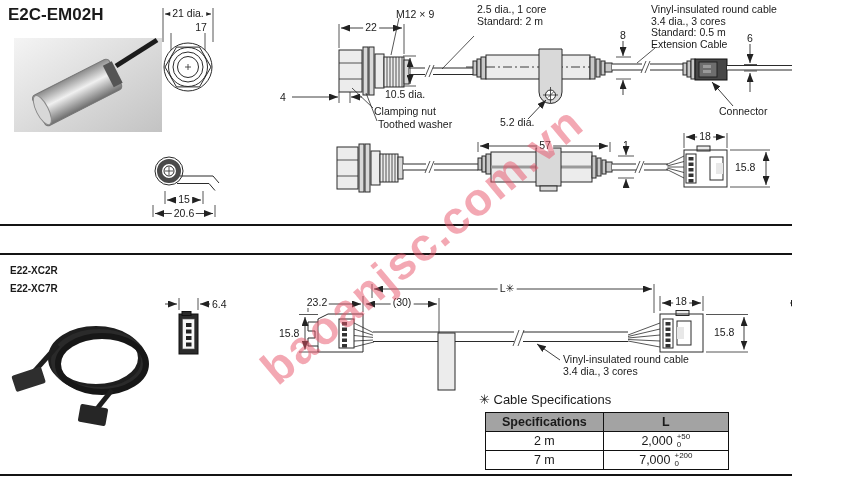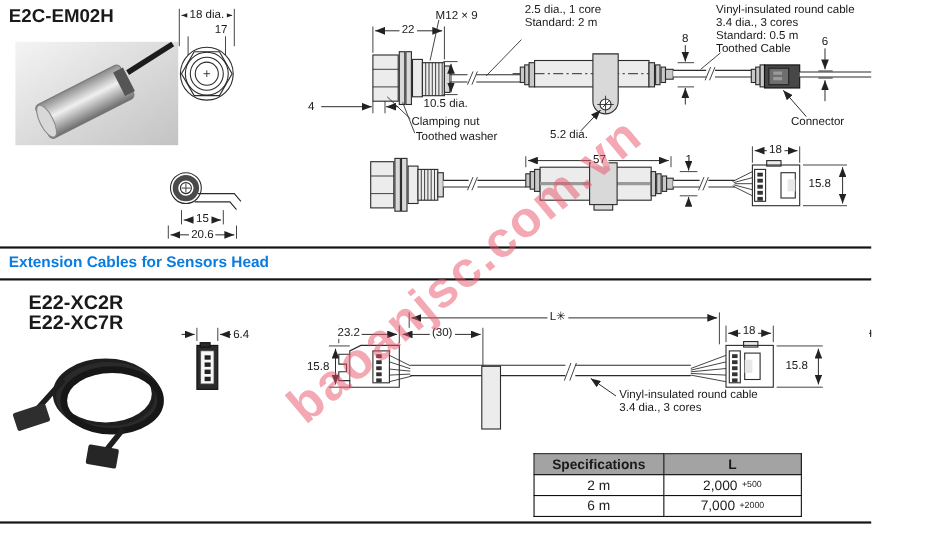--- a/index.html
+++ b/index.html
@@ -6,33 +6,33 @@
   .page{position:relative;width:792px;height:487px;background:#fff;overflow:hidden;
         font-family:Liberation Sans, sans-serif;color:#1a1a1a;}
   svg.art{position:absolute;left:0;top:0;}
   .lbl{position:absolute;font-size:10.5px;line-height:12px;white-space:nowrap;color:#1a1a1a;}
   .ctr{transform:translateX(-50%);}
   .bg{background:#fff;padding:0 2px;}
   .note{position:absolute;font-size:10.5px;line-height:11.5px;white-space:nowrap;color:#1a1a1a;}
   .note span{display:block;}
   .title{position:absolute;left:8px;top:5px;font-size:17px;font-weight:bold;}
   .sec-head{position:absolute;left:8px;top:230px;font-size:14px;font-weight:bold;}
-  .model{position:absolute;left:26px;font-size:18px;font-weight:bold;}
+  .model{position:absolute;left:10px;font-size:10px;font-weight:bold;}
   .rule{position:absolute;left:0;width:841px;background:#141414;}
   .wm{position:absolute;left:422px;top:245px;transform:translate(-50%,-50%) rotate(-40deg);
       font-size:46px;font-weight:bold;letter-spacing:2px;opacity:.5;white-space:nowrap;
       pointer-events:none;z-index:5;}
   .caption{position:absolute;left:479px;top:392px;font-size:13px;}
   .spec-table{position:absolute;left:485px;top:412px;width:244px;border:1.6px solid #111;
               border-collapse:collapse;font-size:12.5px;}
   .spec-table td,.spec-table th{border:1px solid #111;text-align:center;padding:0;height:18px;}
   .spec-table th{background:#a3a3a3;font-weight:bold;border-bottom:1.4px solid #111;}
   .c1{width:117px;} .c2{width:125px;}
   .val-wrap{display:inline-flex;align-items:center;justify-content:center;gap:4px;}
-  .tol{display:inline-flex;flex-direction:row;align-items:flex-start;font-size:8px;line-height:8px;}
+  .tol{display:inline-flex;flex-direction:column;align-items:flex-start;font-size:8px;line-height:8px;}
 </style>
 </head>
 <body>
 
 <div class="page">
 
 <svg class="art" width="841" height="487" viewBox="0 0 841 487">
   <defs>
     <marker id="arr" markerUnits="userSpaceOnUse" markerWidth="9" markerHeight="7" refX="9" refY="3.5" orient="auto-start-reverse">
       <path d="M0,0 L9,3.5 L0,7 Z" fill="#222"></path>
@@ -286,94 +286,94 @@
     <rect x="809" y="337" width="5.5" height="4" fill="#222"></rect>
     <rect x="809" y="343.5" width="5.5" height="4" fill="#222"></rect>
     <path class="lnt" d="M802,297 V309 M821,297 V309"></path>
     <path class="dim" d="M790,303 H800" marker-end="url(#arr)"></path>
     <path class="dim" d="M831,303 H823" marker-end="url(#arr)"></path>
   </g>
 </svg>
 
 <div class="title">E2C-EM02H</div>
 
-<div class="lbl ctr bg" style="left:188px;top:7px;">18 dia.</div>
+<div class="lbl ctr bg" style="left:188px;top:7px;">21 dia.</div>
 <div class="lbl ctr bg" style="left:188px;top:21px;padding-left:28px;">17</div>
 <div class="lbl ctr bg" style="left:371px;top:21px;">22</div>
 <div class="lbl" style="left:396px;top:8px;">M12 × 9</div>
 
 <div class="note" style="left:477px;top:4px;">
   <span>2.5 dia., 1 core</span>
   <span>Standard: 2 m</span>
 </div>
 <div class="note" style="left:651px;top:4px;">
   <span>Vinyl-insulated round cable</span>
   <span>3.4 dia., 3 cores</span>
   <span>Standard: 0.5 m</span>
-  <span>Toothed Cable</span>
+  <span>Extension Cable</span>
 </div>
 
 <div class="lbl ctr" style="left:623px;top:29px;">8</div>
 <div class="lbl ctr" style="left:750px;top:32px;">6</div>
 <div class="lbl" style="left:280px;top:91px;">4</div>
 <div class="lbl" style="left:385px;top:88px;">10.5 dia.</div>
 <div class="lbl" style="left:374px;top:105px;">Clamping nut</div>
 <div class="lbl" style="left:378px;top:118px;">Toothed washer</div>
 <div class="lbl" style="left:500px;top:116px;">5.2 dia.</div>
 <div class="lbl" style="left:719px;top:105px;">Connector</div>
 
 <div class="lbl ctr bg" style="left:184px;top:193px;">15</div>
 <div class="lbl ctr bg" style="left:184px;top:207px;">20.6</div>
 <div class="lbl ctr bg" style="left:545px;top:139px;">57</div>
 <div class="lbl ctr" style="left:626px;top:139px;">1</div>
 <div class="lbl ctr bg" style="left:705px;top:130px;">18</div>
 <div class="lbl" style="left:735px;top:161px;">15.8</div>
 
 <div class="rule" style="top:224px;height:2.2px;"></div>
-<div class="sec-head" style="color: rgb(10, 124, 224);">Extension Cables for Sensors Head</div>
 <div class="rule" style="top:253px;height:1.6px;"></div>
 
 <div class="model" style="top:265px;">E22-XC2R</div>
 <div class="model" style="top:283px;">E22-XC7R</div>
 
 <div class="lbl" style="left:212px;top:298px;">6.4</div>
 <div class="lbl ctr bg" style="left:317px;top:296px;">23.2</div>
 <div class="lbl ctr bg" style="left:402px;top:296px;">(30)</div>
 <div class="lbl ctr bg" style="left:507px;top:282px;">L✳</div>
 <div class="lbl bg" style="left:277px;top:327px;">15.8</div>
 <div class="lbl ctr bg" style="left:681px;top:295px;">18</div>
 <div class="lbl" style="left:714px;top:326px;">15.8</div>
 <div class="lbl" style="left:833px;top:297px;">6</div>
 
 <div class="note" style="left:563px;top:354px;">
   <span>Vinyl-insulated round cable</span>
   <span>3.4 dia., 3 cores</span>
 </div>
 
+<div class="caption">✳ Cable Specifications</div>
 
 <table class="spec-table">
   <tbody>
         <tr>
     <th class="c1">Specifications</th>
     <th class="c2">L</th>
   </tr>
   <tr>
     <td>2 m</td>
     <td>
       <span class="val-wrap">
         <span>2,000</span>
         <span class="tol">
           <span>+50</span>
           <span>0</span>
         </span>
       </span>
     </td>
   </tr>
   <tr>
-    <td>6 m</td>
+    <td>7 m</td>
     <td>
       <span class="val-wrap">
         <span>7,000</span>
         <span class="tol">
           <span>+200</span>
           <span>0</span>
         </span>
       </span>
     </td>
   </tr>

